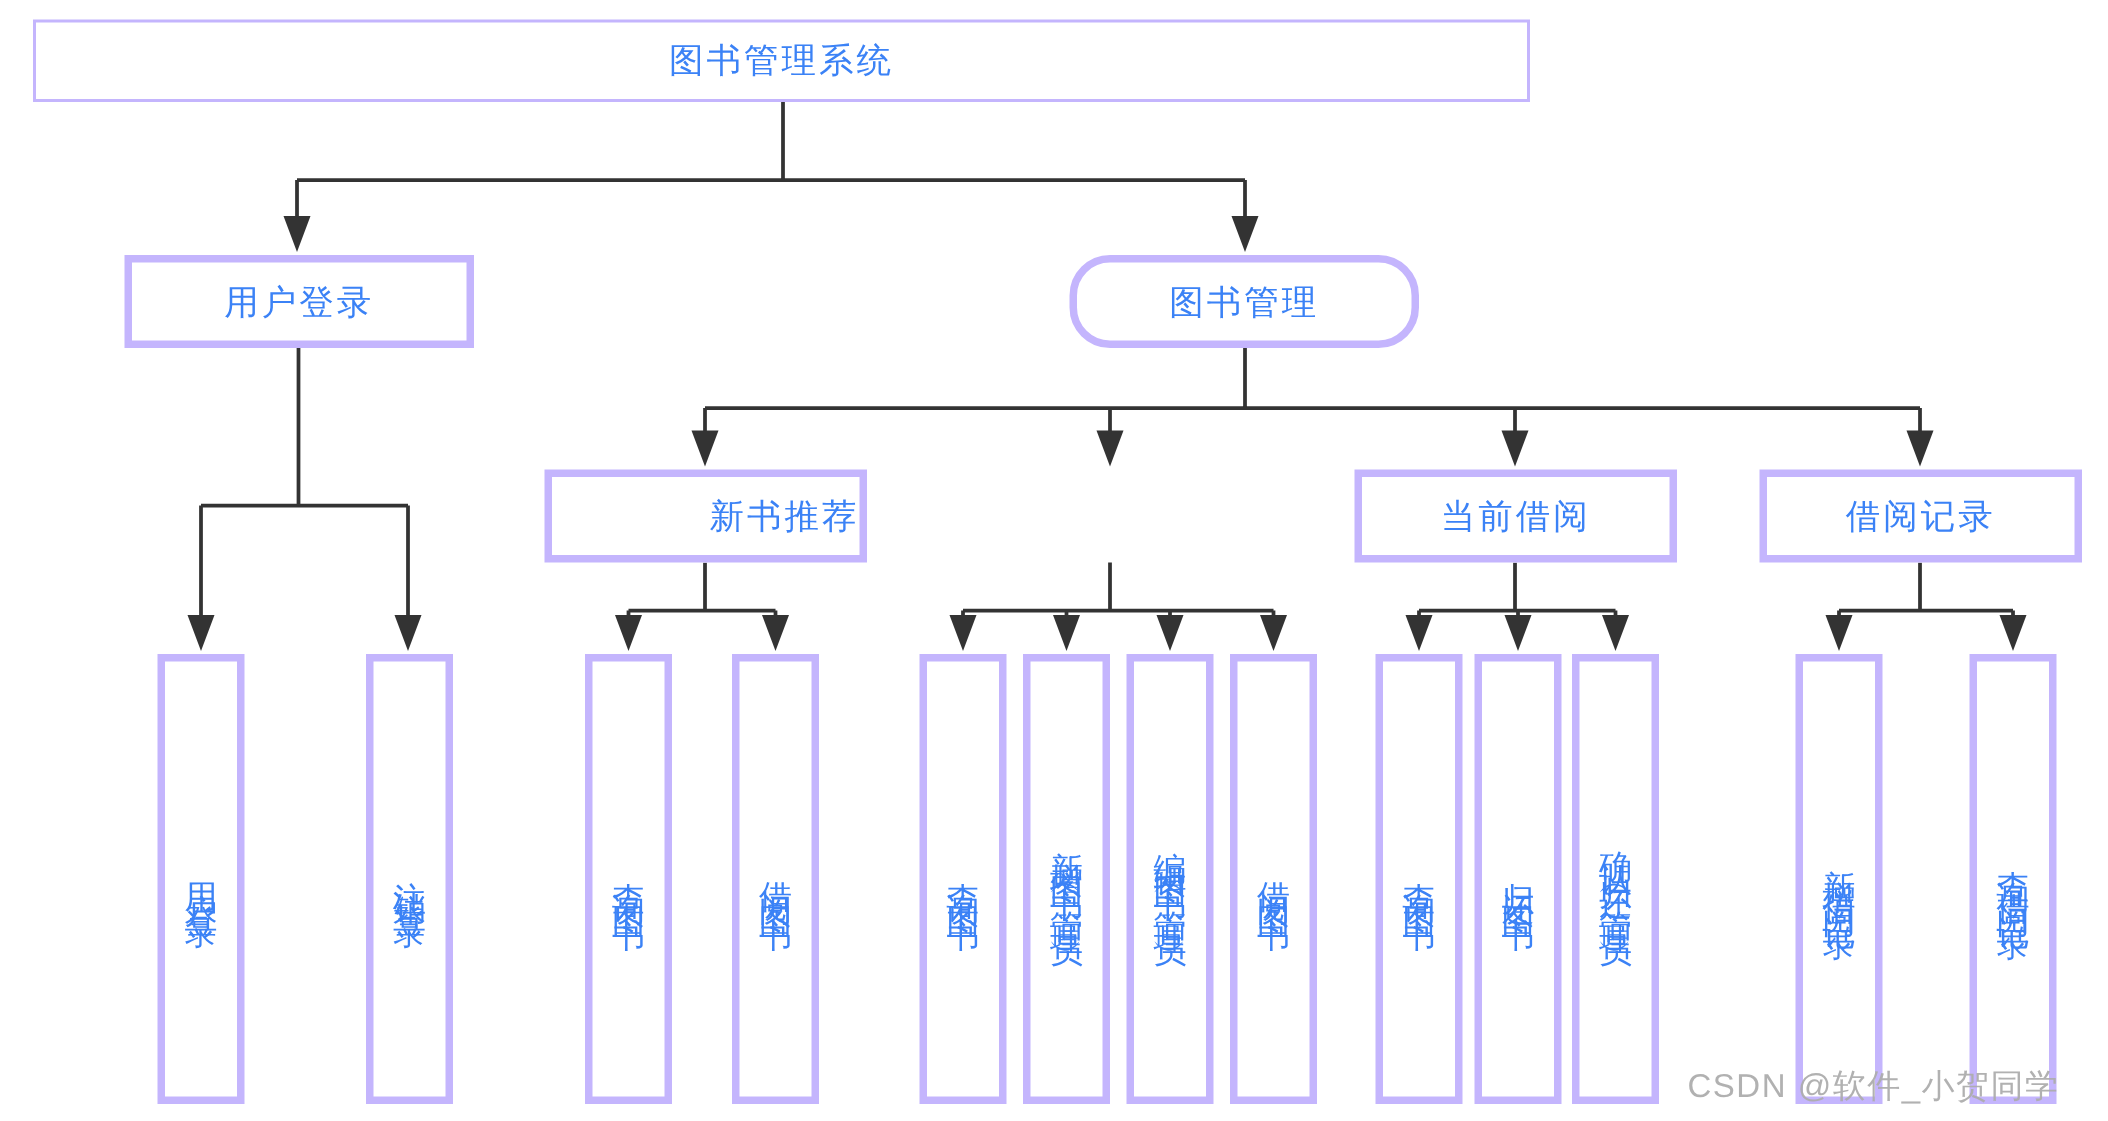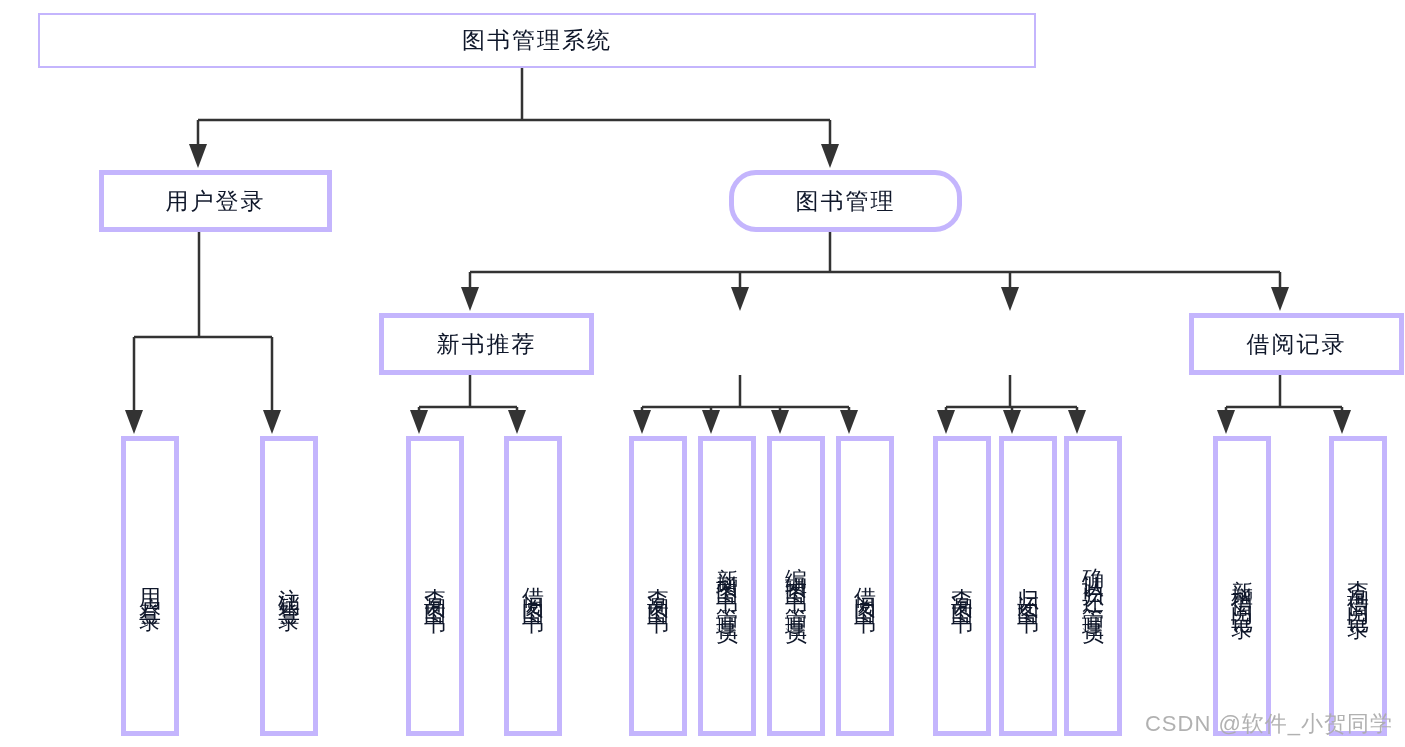--- a/index.html
+++ b/index.html
@@ -3,30 +3,30 @@
 <meta charset="utf-8">
 <style>
   html,body{margin:0;padding:0;background:#ffffff;}
   .stage{
     position:relative;width:1405px;height:747px;background:#ffffff;overflow:hidden;
     font-family:"Liberation Sans",sans-serif;
   }
   .stage svg{position:absolute;left:0;top:0;z-index:1;}
   .node{
     position:absolute;box-sizing:border-box;background:#ffffff;border:5px solid #c4b5fd;
-    display:flex;align-items:center;justify-content:center;color:#0f172a;z-index:2;margin-left:16px;
+    display:flex;align-items:center;justify-content:center;color:#3b82f6;z-index:2;
   }
   .h{font-size:23px;letter-spacing:2px;white-space:nowrap;}
   .root{border-width:2px;}
   .v span{
     writing-mode:vertical-rl;text-orientation:mixed;
     font-size:22px;letter-spacing:8px;line-height:1;white-space:nowrap;
   }
   .watermark{
-    position:absolute;right:12px;bottom:8px;z-index:3;
+    position:absolute;right:32px;bottom:8px;z-index:3;
     font-size:22px;letter-spacing:1px;color:rgba(173,173,173,0.95);white-space:nowrap;margin-left:16px;
   }
   path.cn{fill:none;stroke:#333333;stroke-width:2.5;}
   polygon.ar{fill:#333333;stroke:none;}
 </style>
 </head>
 <body>
 
 <div class="stage">
 
@@ -70,22 +70,25 @@
     <span>图书管理系统</span>
   </div>
 
   <div class="node h" style="left:83px;top:170px;width:233px;height:62px;">
     <span>用户登录</span>
   </div>
   <div class="node h" style="left:713px;top:170px;width:233px;height:62px;border-radius:27px;">
     <span>图书管理</span>
   </div>
 
-  <div class="node h" style="left:363px;top:313px;width:215px;height:62px;">
+  <div class="node h" style="left:363px;top:313px;width:215px;height:62px;justify-content:flex-end;">
     <span>新书推荐</span>
+  </div>
+  <div class="node h" style="left:903px;top:313px;width:215px;height:62px;">
+    <span>当前借阅</span>
   </div>
   <div class="node h" style="left:1173px;top:313px;width:215px;height:62px;">
     <span>借阅记录</span>
   </div>
 
   <div class="node v" style="left:105px;top:436px;width:58px;height:300px;">
     <span>用户登录</span>
   </div>
   <div class="node v" style="left:244px;top:436px;width:58px;height:300px;">
     <span>注销登录</span>

